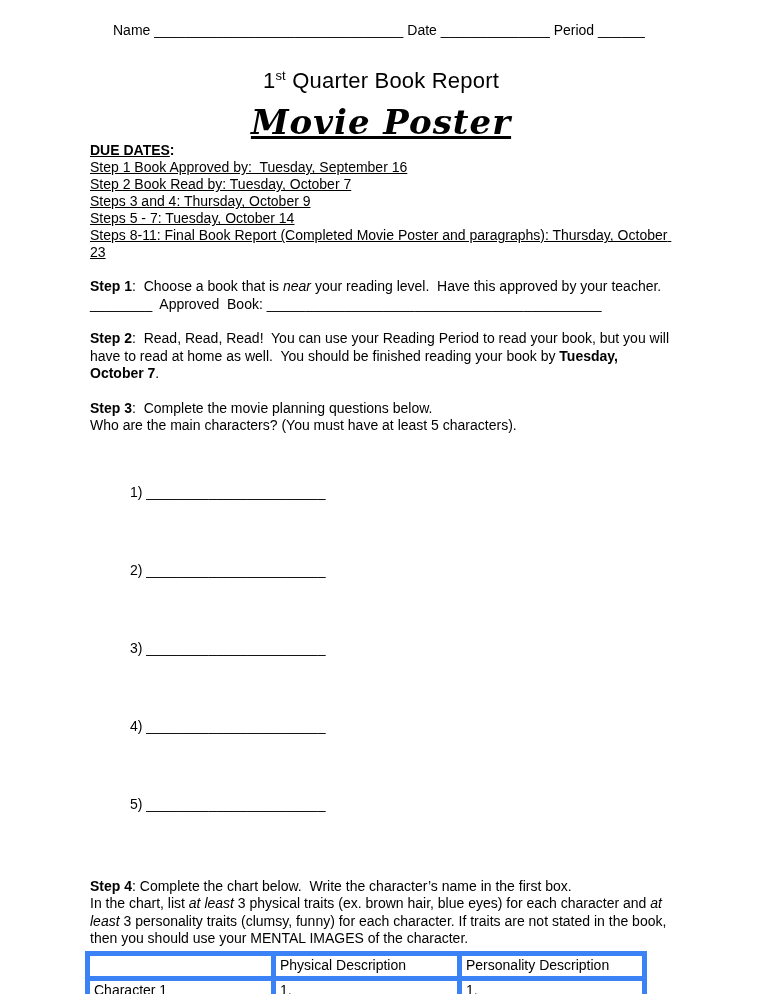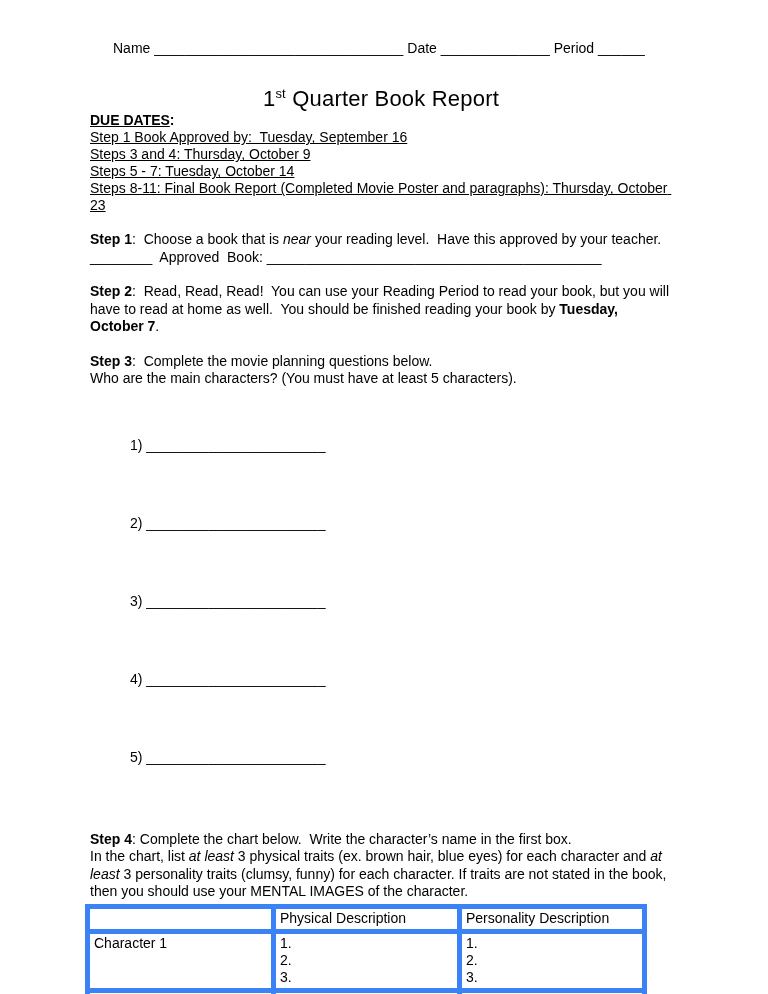--- a/index.html
+++ b/index.html
@@ -12,21 +12,21 @@
     height: 994px;
     overflow: hidden;
     font-family: "Liberation Sans", sans-serif;
     color: #000000;
     font-size: 14px;
   }
   .page {
     box-sizing: border-box;
     width: 768px;
     height: 994px;
-    padding: 40px 96px 0 90px;
+    padding: 22px 96px 0 90px;
   }
 
   .header-row {
     margin-left: 23px;
     font-size: 14px;
     white-space: pre-wrap;
   }
 
   .title-main {
     text-align: center;
@@ -87,24 +87,26 @@
 </style>
 </head>
 <body>
 
 <div class="page">
 
   <div class="header-row"><span>Name</span><span> ________________________________ </span><span>Date</span><span> ______________ </span><span>Period</span><span> ______</span></div>
 
   <div class="title-main"><span>1</span><sup>st</sup><span> Quarter Book Report</span></div>
 
+  <div class="title-sub"><span class="script">Movie Poster</span></div>
 
   <div class="due-block">
     <div class="due-heading"><span class="u">DUE DATES</span><span>:</span></div>
     <div class="due-line">Step 1 Book Approved by:  Tuesday, September 16</div>
+    <div class="due-line">Step 2 Book Read by: Tuesday, October 7</div>
     <div class="due-line">Steps 3 and 4: Thursday, October 9</div>
     <div class="due-line">Steps 5 - 7: Tuesday, October 14</div>
     <div class="due-line">Steps 8-11: Final Book Report (Completed Movie Poster and paragraphs): Thursday, October 23</div>
   </div>
 
   <div class="para"><span class="b">Step 1</span><span>:  Choose a book that is </span><span class="i">near</span><span> your reading level.  Have this approved by your teacher.  ________  Approved  Book: ___________________________________________</span></div>
 
   <div class="para"><span class="b">Step 2</span><span>:  Read, Read, Read!  You can use your Reading Period to read your book, but you will have to read at home as well.  You should be finished reading your book by </span><span class="b">Tuesday, October 7</span><span>.</span></div>
 
   <div class="para"><span class="b">Step 3</span><span>:  Complete the movie planning questions below.</span><br><span>Who are the main characters? (You must have at least 5 characters).</span></div>

